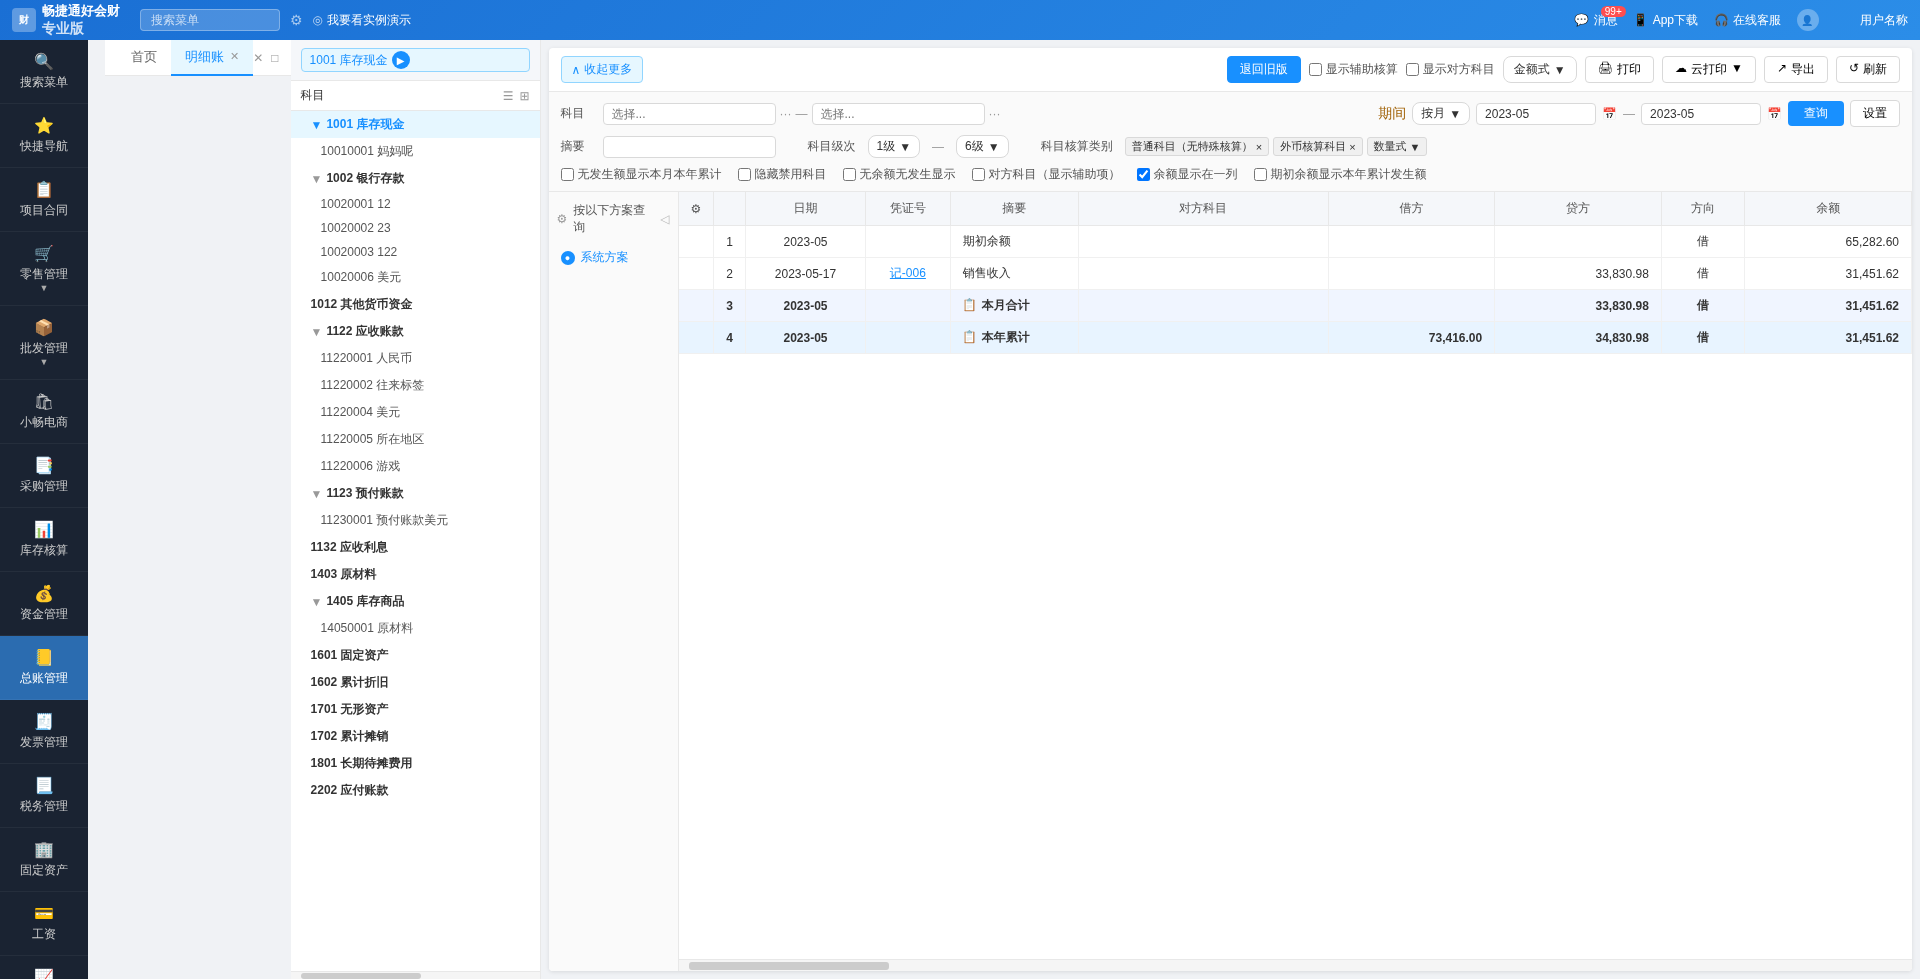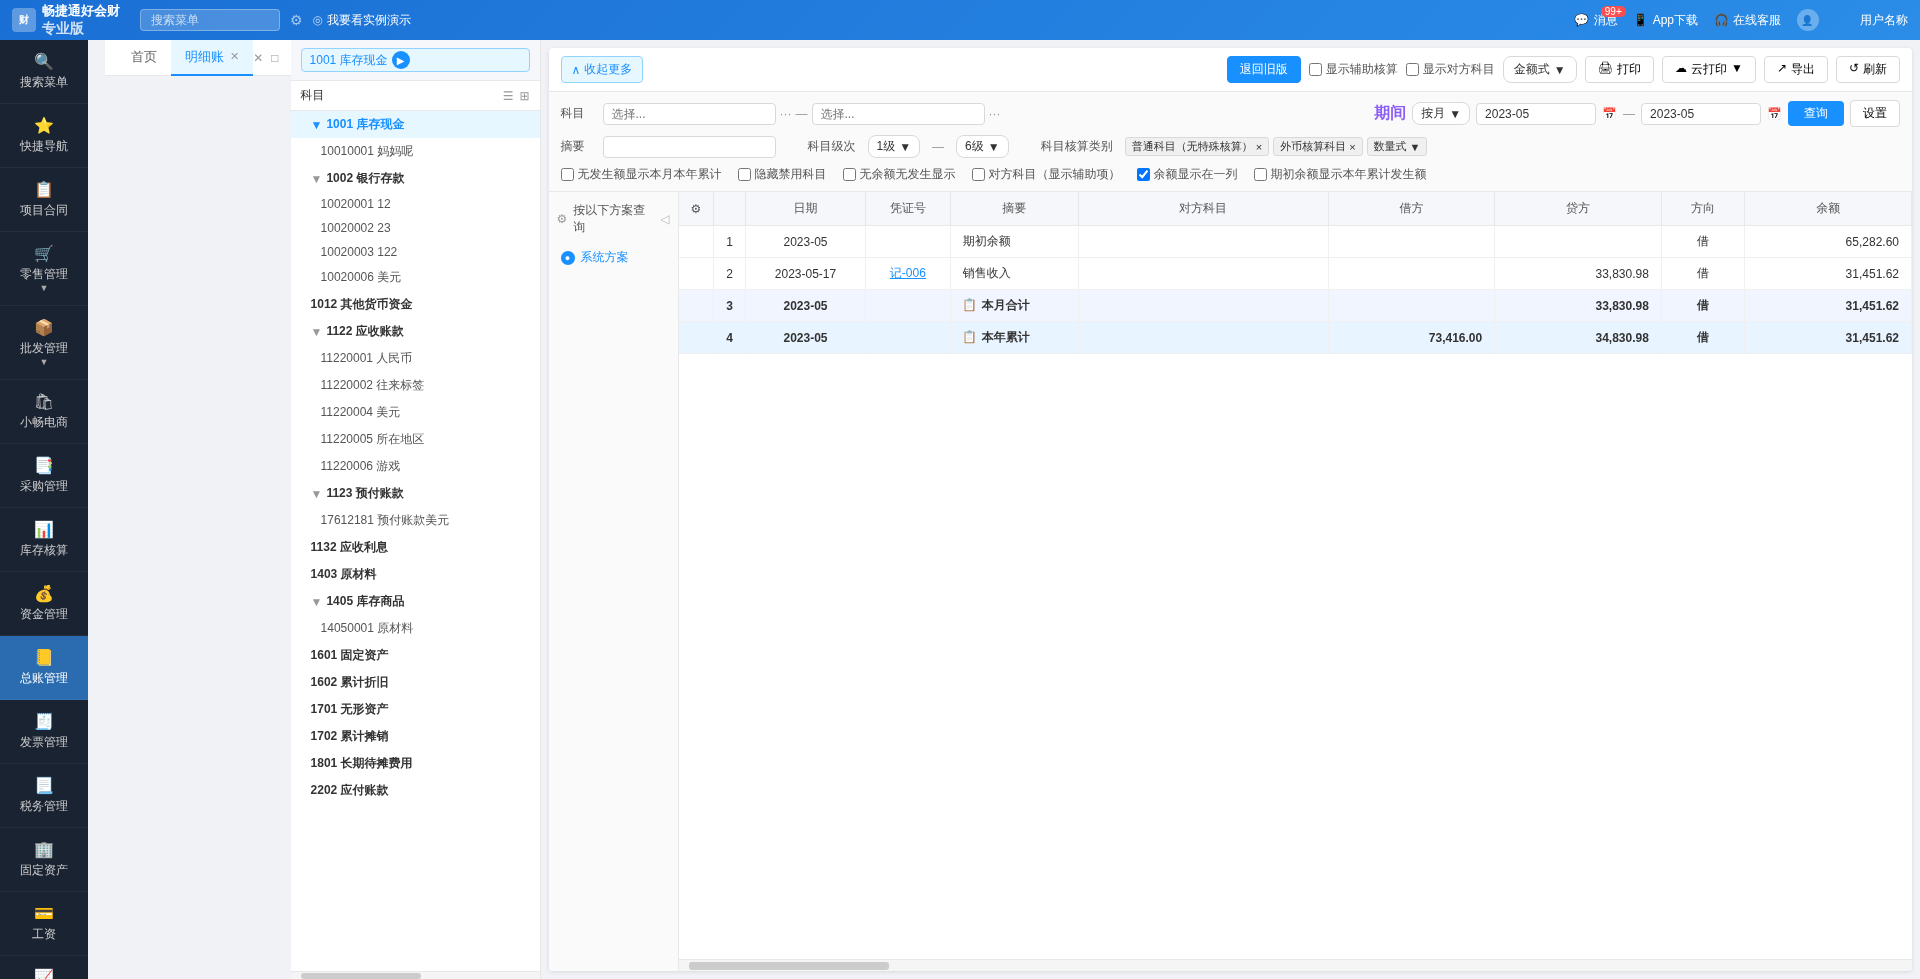--- a/index.html
+++ b/index.html
@@ -352,21 +352,21 @@
             <span>11220005 所在地区</span>
           </div>
           <div class="tree-item child">
             <span>11220006 游戏</span>
           </div>
           <div class="tree-item parent">
             <span style="color:#999;">▼</span>
             <span>1123 预付账款</span>
           </div>
           <div class="tree-item child">
-            <span>17612181 预付账款美元</span>
+            <span>11230001 预付账款美元</span>
           </div>
           <div class="tree-item parent">
             <span>1132 应收利息</span>
           </div>
           <div class="tree-item parent">
             <span>1403 原材料</span>
           </div>
           <div class="tree-item parent">
             <span style="color:#999;">▼</span>
             <span>1405 库存商品</span>
@@ -448,21 +448,21 @@
           <div style="display:flex;align-items:center;gap:12px;margin-bottom:8px;flex-wrap:wrap;">
             <span style="color:#555;font-size:12px;min-width:30px;">科目</span>
             <div style="display:flex;align-items:center;gap:4px;flex:1;max-width:500px;">
               <input class="filter-input" style="min-width: 80px; color: rgb(187, 187, 187);" placeholder="选择...">
               <span style="color:#999;">···</span>
               <span style="color:#999;">—</span>
               <input class="filter-input" style="min-width: 80px; color: rgb(187, 187, 187);" placeholder="选择...">
               <span style="color:#999;">···</span>
             </div>
             <div style="display:flex;align-items:center;gap:6px;margin-left:auto;">
-              <span style="color:#8b5cf6;font-size:16px;font-weight:bold;">期间</span>
+              <span style="color:#a16207;font-size:14px;">期间</span>
               <div class="dropdown-btn" style="padding:2px 8px;">
                 <span>按月</span>
                 <span>▼</span>
               </div>
               <input class="filter-input" style="width: 90px;" value="2023-05">
               <span style="color:#999;cursor:pointer;">📅</span>
               <span style="color:#999;">—</span>
               <input class="filter-input" style="width: 90px;" value="2023-05">
               <span style="color:#999;cursor:pointer;">📅</span>
               <button class="query-btn">查询</button>

